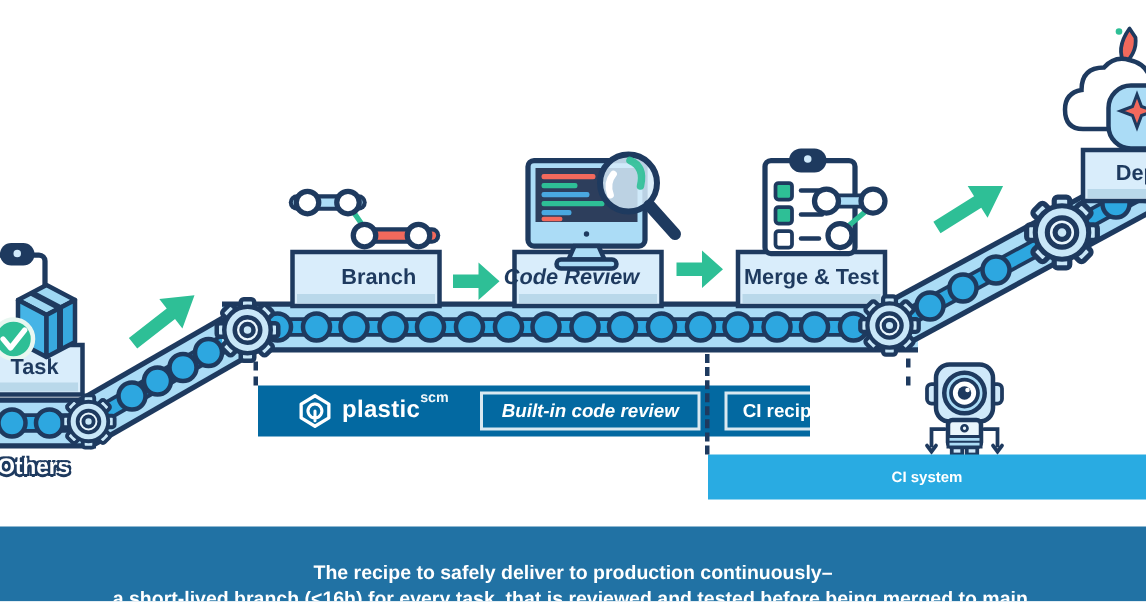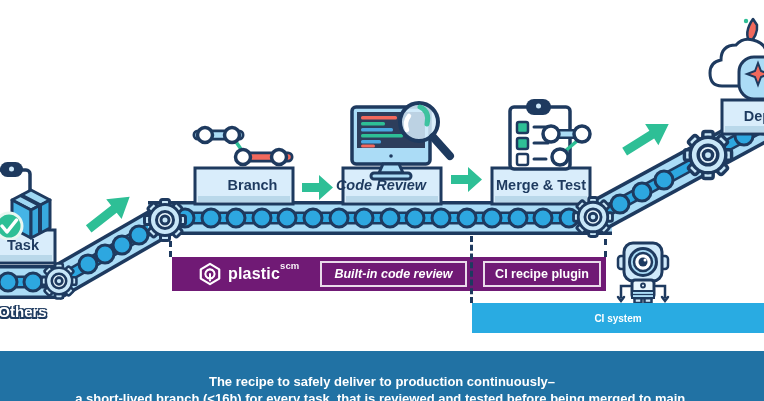--- a/index.html
+++ b/index.html
@@ -10,22 +10,22 @@
     color:#1e3a5f;font-weight:bold;font-size:14.5px;z-index:2;box-sizing:border-box;white-space:nowrap;}
   #task-label{left:-44px;top:230px;width:99px;height:30px;justify-content:flex-end;padding-right:16px;}
   #branch-label{left:195px;top:168px;width:98px;height:33px;padding-left:17px;}
   #code-review-label{left:343px;top:168px;width:76px;height:33px;font-style:italic;}
   #merge-test-label{left:492px;top:168px;width:98px;height:33px;}
   #deploy-label{left:722px;top:100px;width:92px;height:31px;}
   #others-label{position:absolute;left:-10px;top:303px;z-index:2;color:#fff;font-weight:bold;
     font-size:15px;white-space:nowrap;
     text-shadow:-1.5px -1.5px 0 #1e3a5f,1.5px -1.5px 0 #1e3a5f,-1.5px 1.5px 0 #1e3a5f,
                 1.5px 1.5px 0 #1e3a5f,0 2px 0 #1e3a5f;}
-  .plastic-banner{position:absolute;left:172px;top:257px;width:434px;height:34px;
-    background:#701a75;z-index:2;}
+  .plastic-banner{position:absolute;left:172px;top:257px;width:368px;height:34px;
+    background:#0369a1;z-index:2;}
   .logo{position:absolute;left:26px;top:0;height:34px;display:flex;align-items:center;gap:6px;}
   .brand{color:#fff;font-weight:bold;font-size:16px;letter-spacing:.2px;}
   .brand-suffix{color:#fff;font-size:9.5px;font-weight:bold;vertical-align:super;
     position:relative;top:-4px;opacity:.95;}
   .badge{position:absolute;top:4px;height:22px;line-height:22px;border:2px solid rgba(255,255,255,.85);
     color:#fff;font-weight:bold;font-size:12.5px;text-align:center;box-sizing:content-box;}
   #badge-cr{left:148px;width:143px;font-style:italic;}
   #badge-ci{left:311px;width:114px;}
   .ci-banner{position:absolute;left:472px;top:303px;width:292px;height:30px;background:#29abe2;
     z-index:2;display:flex;align-items:center;justify-content:center;color:#fff;font-weight:bold;

